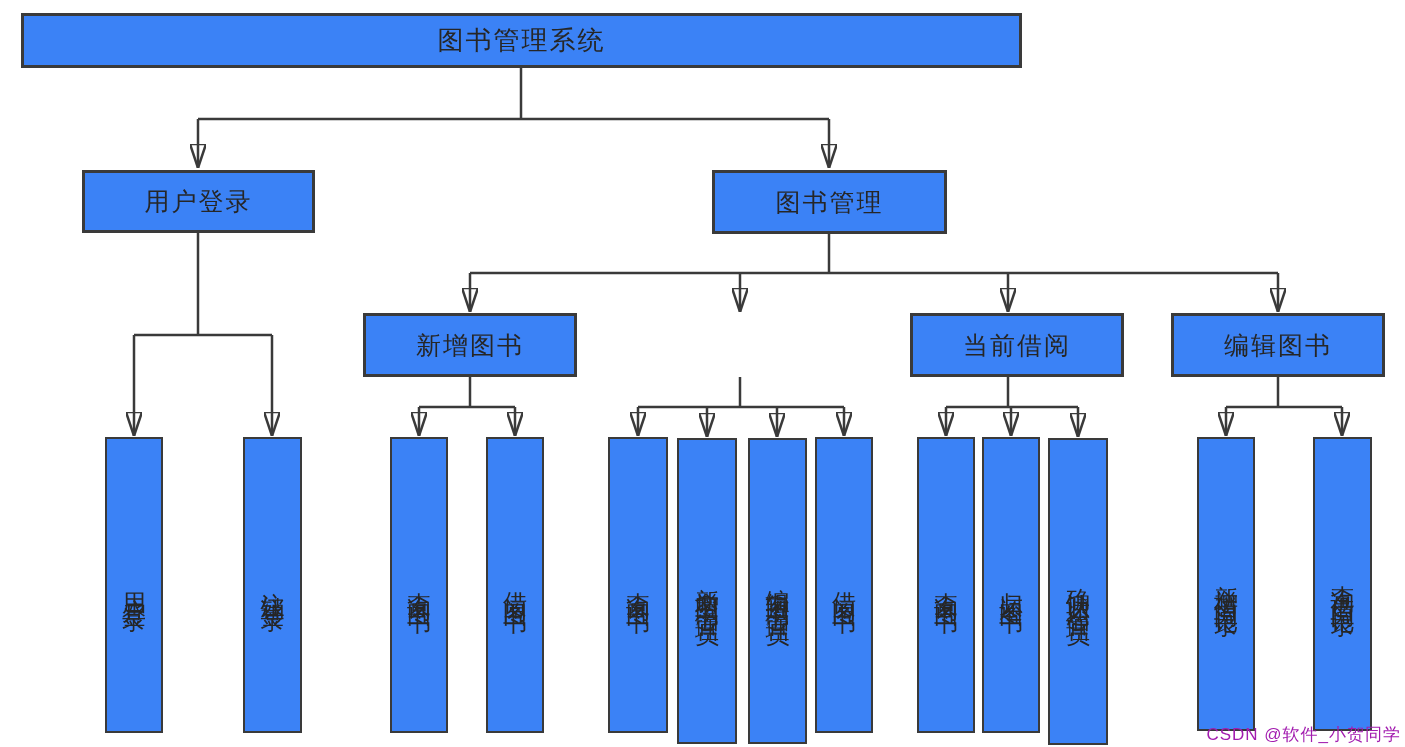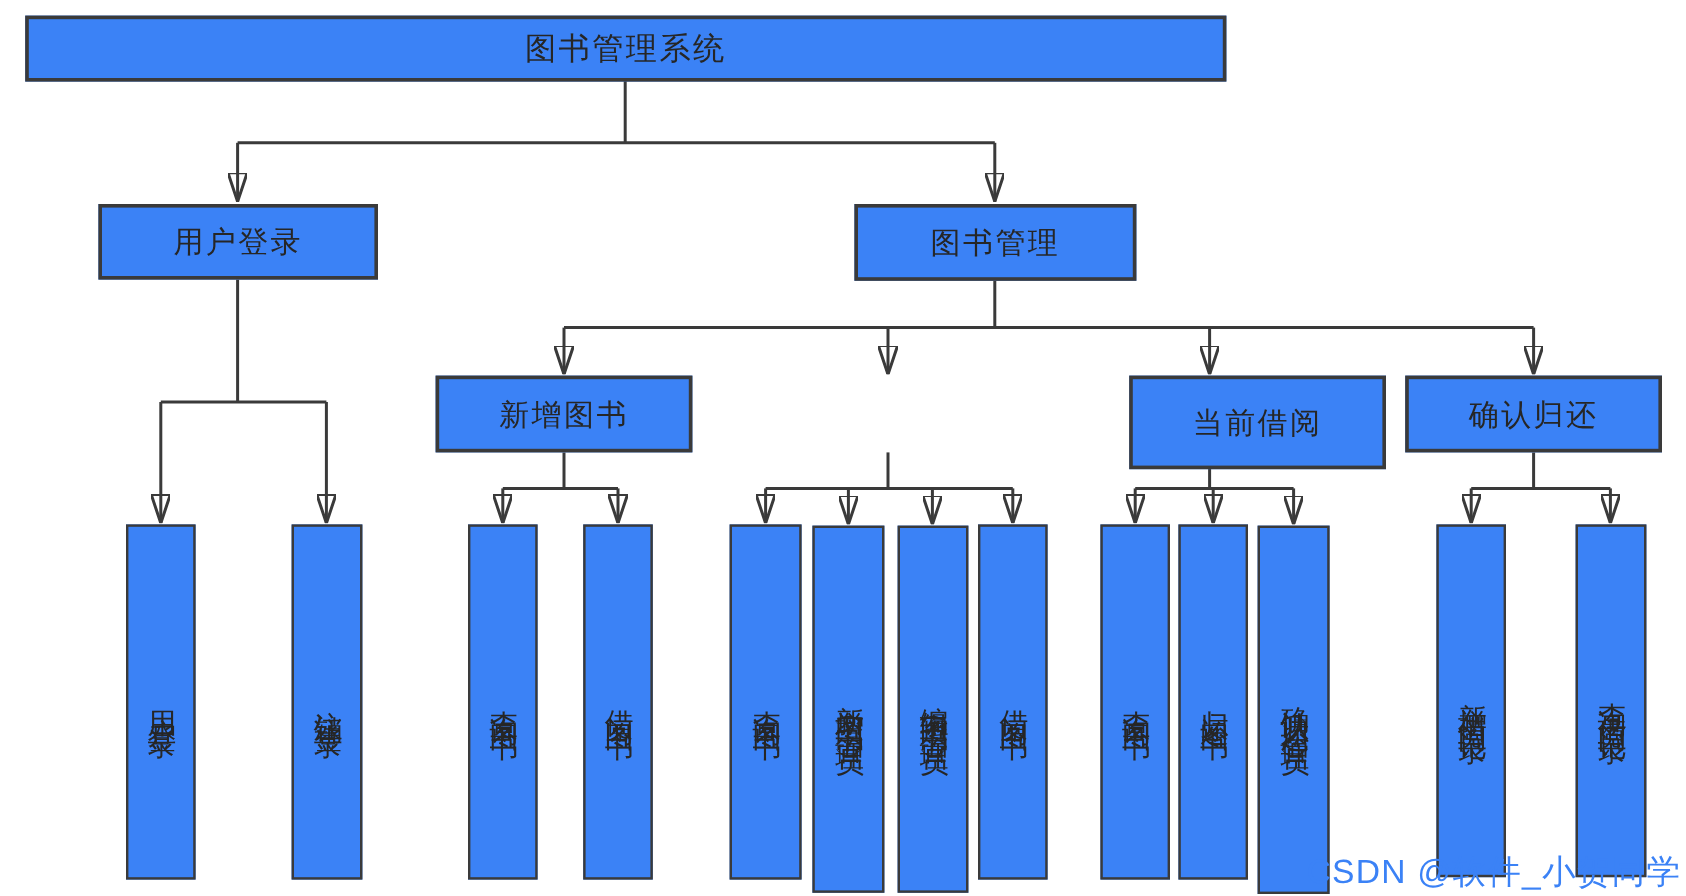--- a/index.html
+++ b/index.html
@@ -16,22 +16,22 @@
   .box.v{border-width:2.5px;}
   .lbl{white-space:nowrap;}
   .h .lbl{font-size:25px;letter-spacing:2px;}
   .rootbox .lbl{font-size:26px;}
   .v .lbl{
     writing-mode:vertical-rl;text-orientation:mixed;
     font-size:24px;line-height:1;letter-spacing:6px;
   }
   .v.tall .lbl{letter-spacing:5px;}
   .watermark{
-    position:absolute;right:4px;bottom:1px;font-size:28px;letter-spacing:1px;
-    color:#3b82f6;z-index:5;
+    position:absolute;right:4px;bottom:1px;font-size:17px;letter-spacing:1px;
+    color:#a21caf;z-index:5;
   }
 </style>
 </head>
 <body>
 
 <div class="stage">
 
   <svg class="connectors" width="1405" height="747" viewBox="0 0 1405 747" xmlns="http://www.w3.org/2000/svg">
     <defs>
       <marker id="arrow" viewBox="0 0 24 16" refX="24" refY="8" markerWidth="24" markerHeight="16" markerUnits="userSpaceOnUse" orient="auto">
@@ -87,25 +87,25 @@
   <div class="box h" style="left:82px;top:170px;width:233px;height:63px;">
     <span class="lbl">用户登录</span>
   </div>
   <div class="box h" style="left:712px;top:170px;width:235px;height:64px;">
     <span class="lbl">图书管理</span>
   </div>
 
   <div class="box h" style="left:363px;top:313px;width:214px;height:64px;">
     <span class="lbl">新增图书</span>
   </div>
-  <div class="box h" style="left:941px;top:313px;width:214px;height:78px;">
+  <div class="box h" style="left:910px;top:313px;width:214px;height:64px;">
     <span class="lbl">当前借阅</span>
   </div>
   <div class="box h" style="left:1171px;top:313px;width:214px;height:64px;">
-    <span class="lbl">确认归还</span>
+    <span class="lbl">编辑图书</span>
   </div>
 
   <div class="box v" style="left:105px;top:437px;width:58px;height:296px;">
     <span class="lbl">用户登录</span>
   </div>
   <div class="box v" style="left:243px;top:437px;width:59px;height:296px;">
     <span class="lbl">注销登录</span>
   </div>
   <div class="box v" style="left:390px;top:437px;width:58px;height:296px;">
     <span class="lbl">查询图书</span>

